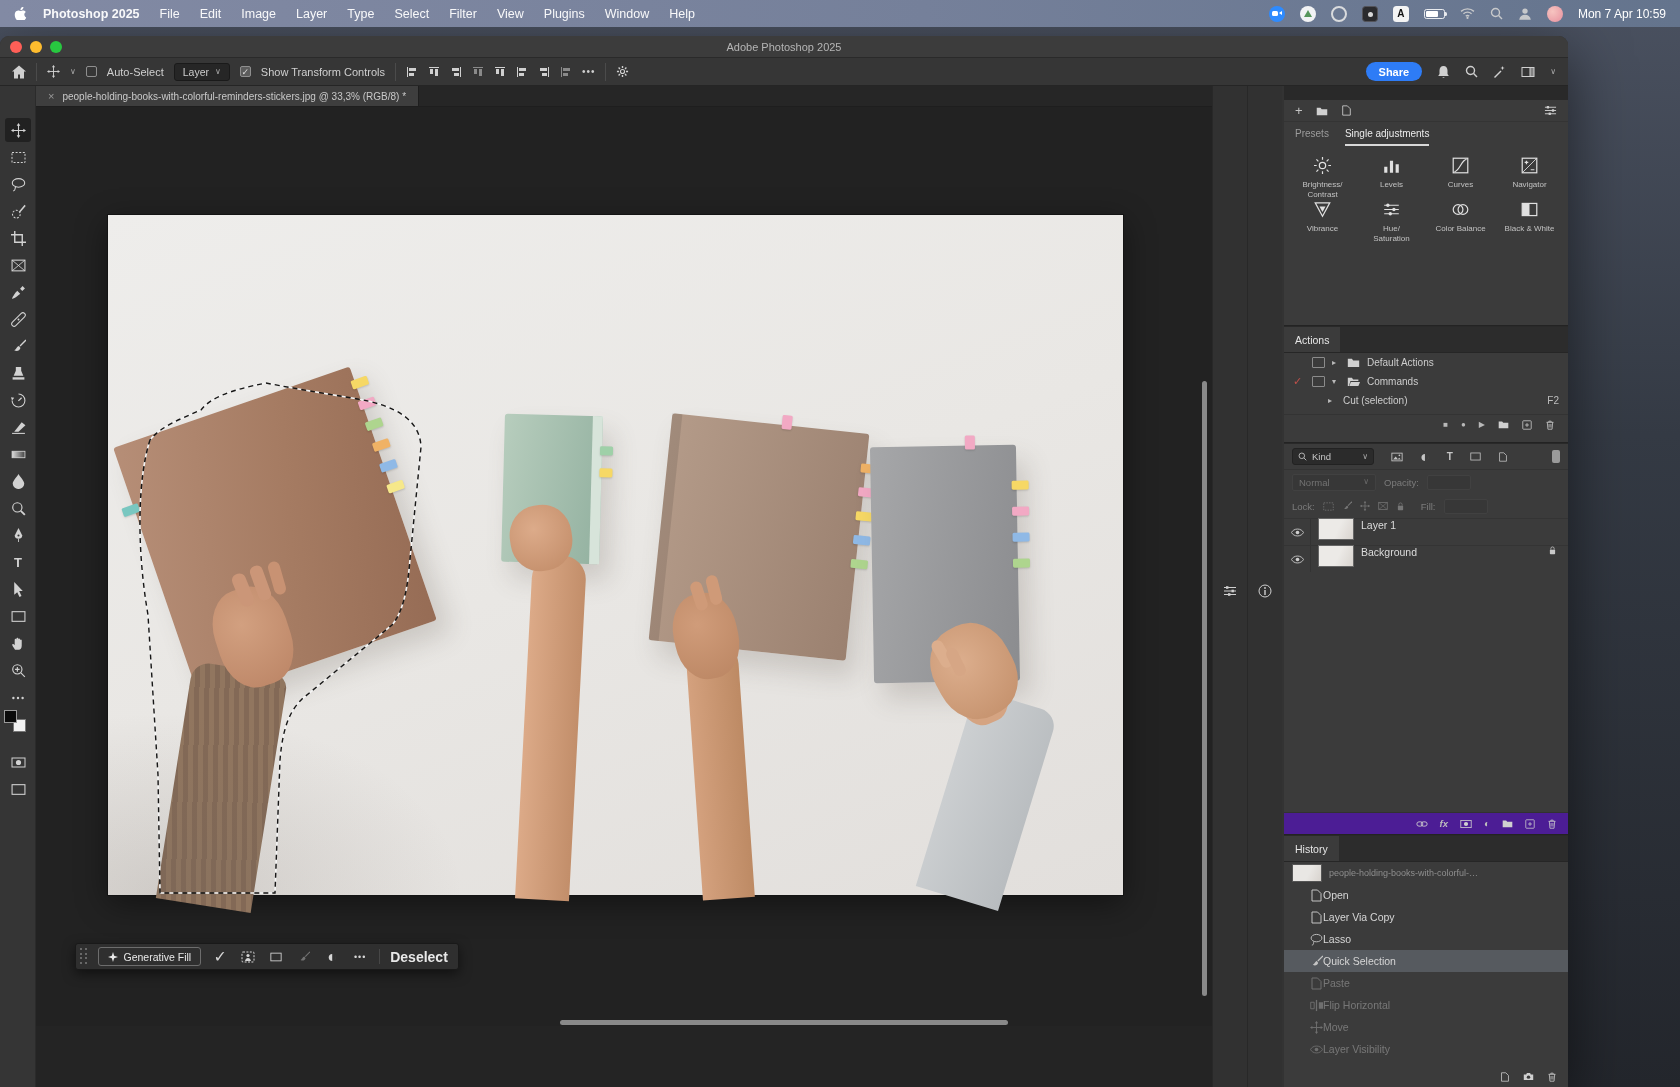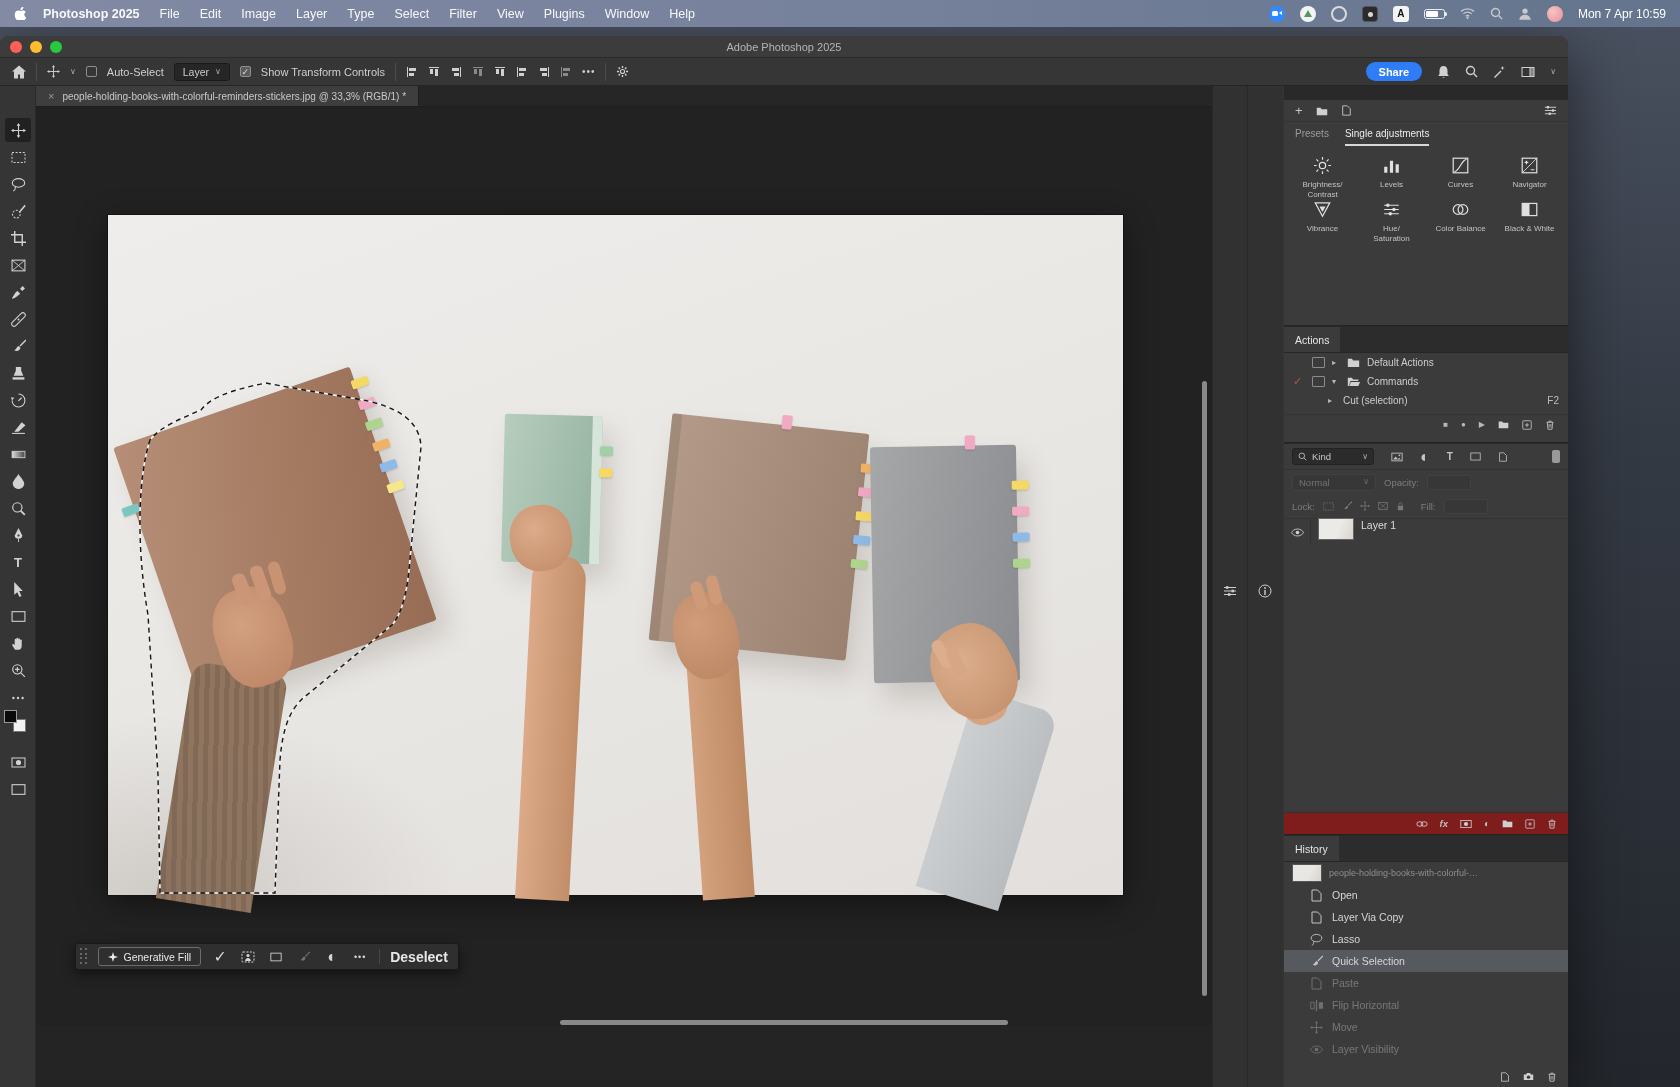--- a/index.html
+++ b/index.html
@@ -129,26 +129,26 @@
   .lay-blend{height:24px;display:flex;align-items:center;gap:8px;padding:0 8px;font-size:9.5px;color:#cfcfcf}
   .dbox{width:84px;height:17px;border:1px solid #4a4a4a;background:#333;border-radius:2px;display:flex;align-items:center;padding:0 6px;font-size:9.5px;color:#bbb}
   .dbox .caret{margin-left:auto}
   .vbox{width:44px;height:15px;border:1px solid #4a4a4a;background:#333;border-radius:2px}
   .lay-lock{height:24px;display:flex;align-items:center;gap:8px;padding:0 8px;font-size:9.5px;color:#cfcfcf}
   .lay-lock svg{color:#c9c9c9}
   .lrow{height:27px;display:flex;align-items:flex-start;gap:8px;font-size:10.5px;color:#dcdcdc;border-top:1px solid #343434}
   .eyec{width:27px;height:100%;display:flex;align-items:center;justify-content:center;border-right:1px solid #333;color:#cfcfcf}
   .thumb{width:34px;height:20px;background:linear-gradient(115deg,#eceae7 55%,#d9d4cf);outline:1px solid #666}
   .lockr{margin-left:auto;margin-right:11px;color:#c9c9c9}
-  .lay-bottom{position:absolute;bottom:0;left:0;right:0;height:22px;border-top:1px solid #323232;display:flex;align-items:center;justify-content:flex-end;gap:12px;padding:0 11px;color:#bdbdbd;font-size:9px;background:#7f1d1d}
+  .lay-bottom{position:absolute;bottom:0;left:0;right:0;height:22px;border-top:1px solid #323232;display:flex;align-items:center;justify-content:flex-end;gap:12px;padding:0 11px;color:#bdbdbd;font-size:9px;background:#4c1d95}
   .fxtxt{font-size:9.5px;font-style:italic;font-weight:700}
   .hist-snap{height:22px;display:flex;align-items:center;gap:8px;padding:0 9px;color:#8e8e8e;font-size:9px}
   .hthumb{width:28px;height:16px;background:linear-gradient(115deg,#e9e7e4 55%,#d8d3ce);outline:1px solid #555;flex:0 0 auto}
   .hname{max-width:150px;overflow:hidden;text-overflow:ellipsis;white-space:nowrap}
-  .hitem{height:22px;display:flex;align-items:center;gap:9px;padding:0 8px 0 26px;font-size:10.5px;color:#d6d6d6}
+  .hitem{height:22px;display:flex;align-items:center;padding:0 8px 0 26px;font-size:10.5px;color:#d6d6d6}
   .hitem svg{width:13px;height:13px;color:#c4c4c4;flex:0 0 auto}
   .hitem.cur{background:#565a5f}
   .hitem.off{opacity:.38}
   .hist-bottom{position:absolute;right:11px;bottom:5px;display:flex;gap:13px;color:#b8b8b8}
 </style>
 </head>
 <body>
 
 <svg width="0" height="0" style="position:absolute">
 <defs>
@@ -658,21 +658,21 @@
         <svg>
           <use href="#s-rect"></use>
         </svg>
       </div>
   </div>
 
   <div class="center">
     <div class="tabstrip">
       <div class="doctab">
         <span class="x">×</span>
-        <span>people-holding-books-with-colorful-reminders-stickers.jpg @ 33,3% (RGB/1) *</span>
+        <span>people-holding-books-with-colorful-reminders-stickers.jpg @ 33,3% (RGB/8) *</span>
       </div>
     </div>
 
     <div class="canvas">
       <div class="photo">
 
         <div class="book" style="left:42px;top:185px;width:250px;height:268px;transform:rotate(-19deg);background:linear-gradient(105deg,#b68e77,#a57b62 55%,#966c55)">
           <span class="btab" style="right:-13px;top:14px;background:#f6d865"></span>
           <span class="btab" style="right:-13px;top:36px;background:#f2a9c4"></span>
           <span class="btab" style="right:-13px;top:58px;background:#aed58e"></span>
@@ -989,20 +989,34 @@
         <span class="vbox"></span>
       </div>
       <div class="lrow">
         <span class="eyec">
             <svg class="i13">
               <use href="#s-eye"></use>
             </svg>
           </span>
         <span class="thumb"></span>
         <span>Layer 1</span>
+      </div>
+      <div class="lrow">
+        <span class="eyec">
+            <svg class="i13">
+              <use href="#s-eye"></use>
+            </svg>
+          </span>
+        <span class="thumb"></span>
+        <span>Background</span>
+        <span class="lockr">
+            <svg class="i9">
+              <use href="#s-lock"></use>
+            </svg>
+          </span>
       </div>
       <div class="lay-bottom">
         <span class="ic">
             <svg class="i12">
               <use href="#s-link"></use>
             </svg>
           </span>
         <span class="fxtxt">fx</span>
         <span class="ic">
             <svg class="i12">

